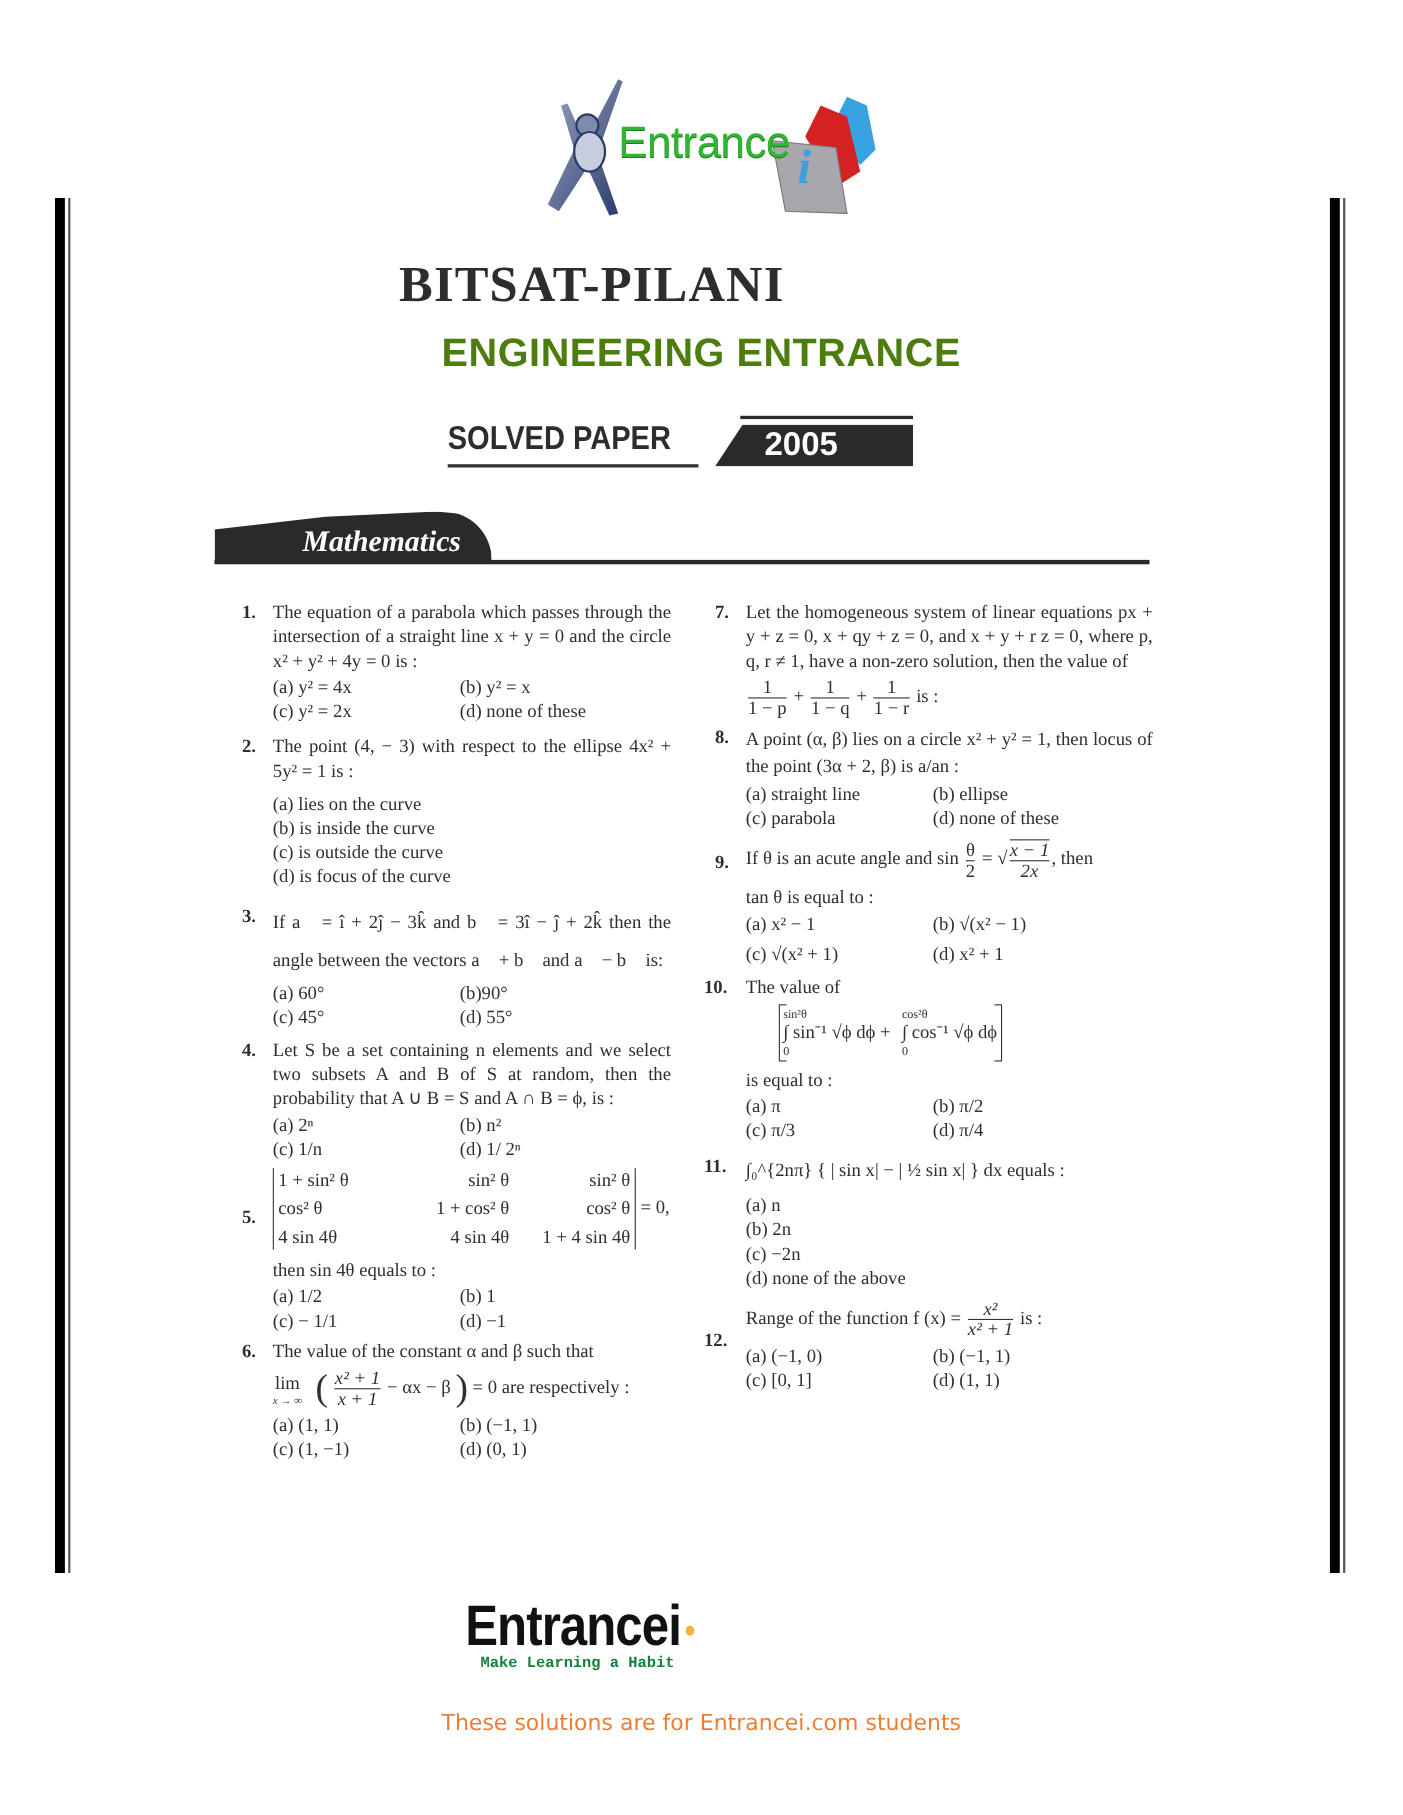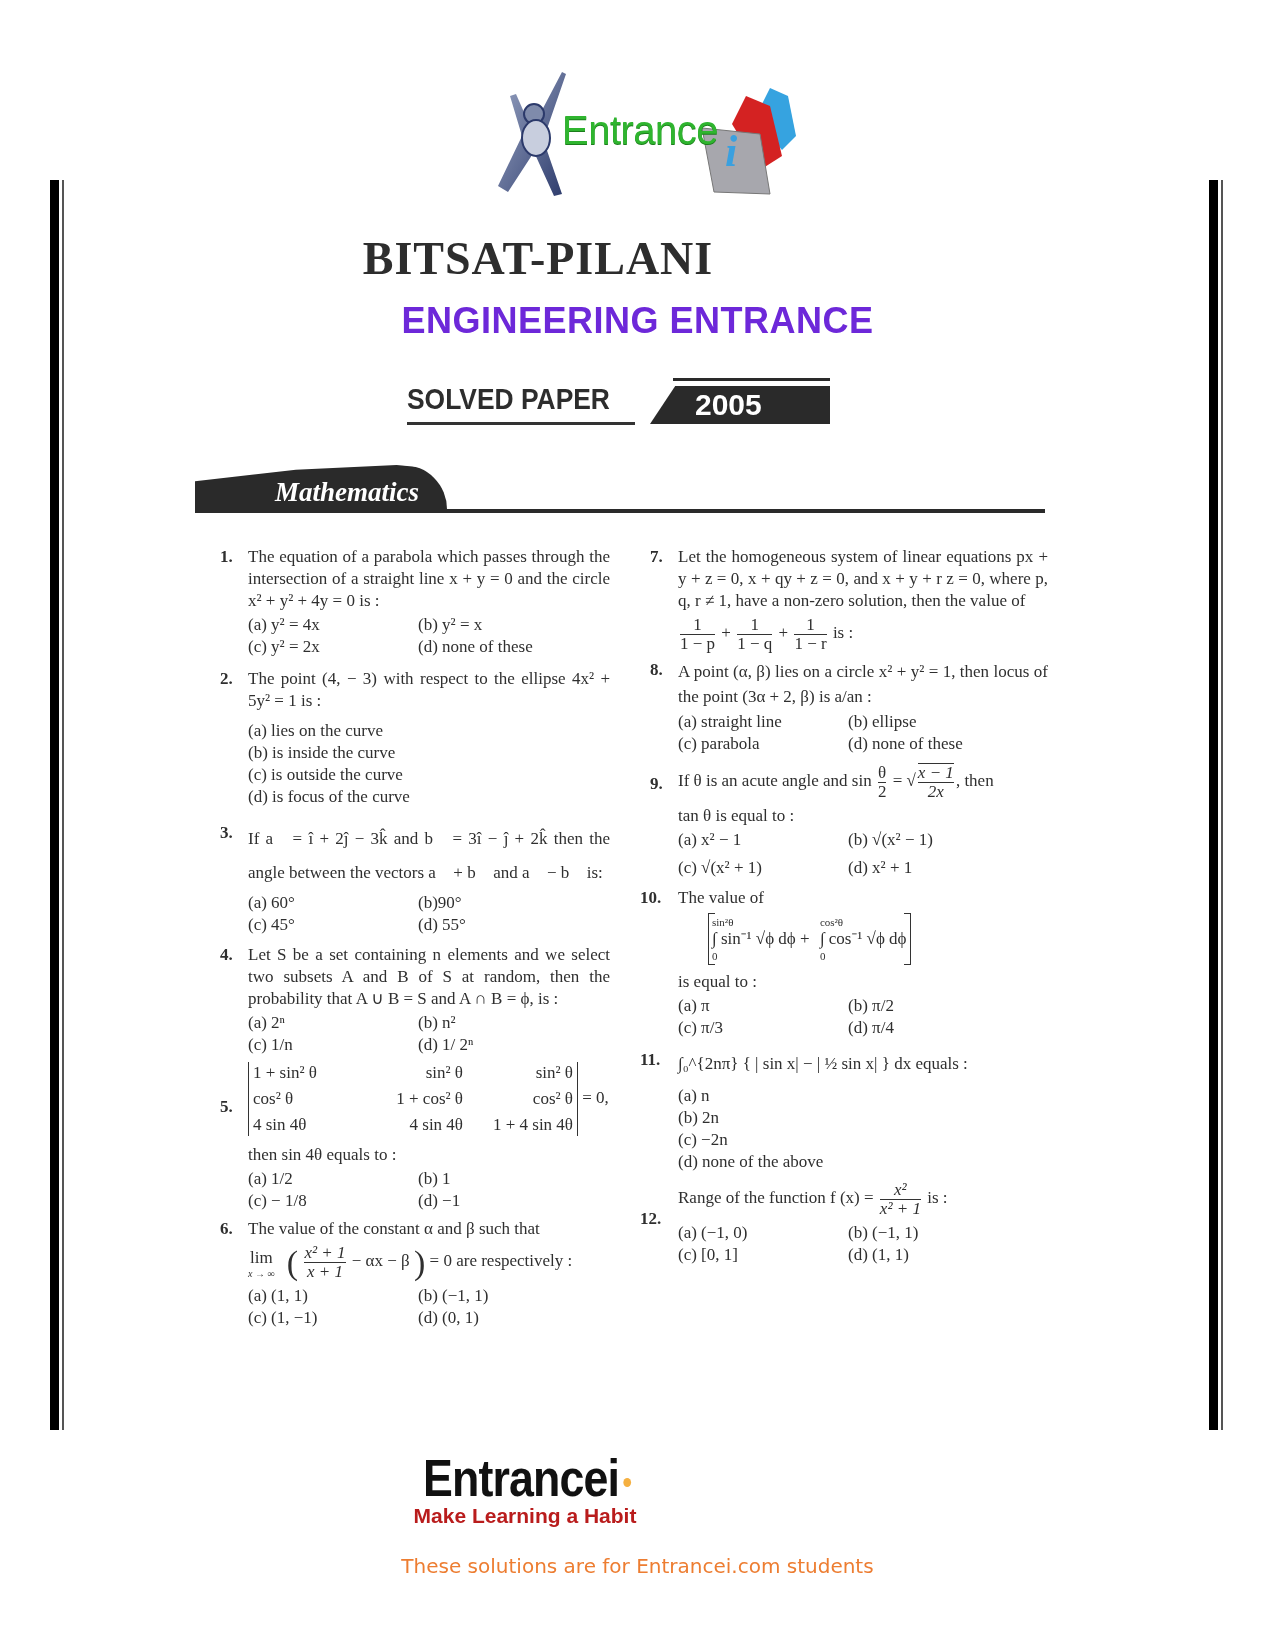--- a/index.html
+++ b/index.html
@@ -14,21 +14,21 @@
 
   
   .logo-top { left: 470px; top: 66px; width: 330px; height: 135px; }
   .logo-word { position: absolute; left: 92px; top: 42px; font-family: "Liberation Sans", sans-serif;
                font-size: 40px; color: #2fb52f; letter-spacing: -0.5px;
                text-shadow: 0 1px 0 #1c7d1c; }
 
   .title-main { left: 0; width: 1076px; top: 232px; text-align: center; font-family: "Liberation Serif", serif;
                 font-weight: bold; font-size: 46px; color: #2d2d2d; letter-spacing: 1px; }
   .title-sub { left: 0; width: 1275px; top: 300px; text-align: center; font-family: "Liberation Sans", sans-serif;
-               font-weight: bold; font-size: 36px; color: #6d28d9; letter-spacing: 0.5px; }
+               font-weight: bold; font-size: 36px; color: #4d7c0f; letter-spacing: 0.5px; }
 
   .solved-wrap { left: 405px; top: 378px; width: 430px; height: 50px; }
   .solved-label { position: absolute; left: 2px; top: 4px; font-family: "Liberation Sans", sans-serif; font-weight: bold;
                   font-size: 30px; color: #2d2d2d; transform: scaleX(0.88); transform-origin: left; }
   .solved-underline { position: absolute; left: 2px; top: 44px; width: 228px; height: 3px; background: #333; }
   .year-box { position: absolute; left: 245px; top: 8px; width: 180px; height: 38px; background: #2a2a2a;
               clip-path: polygon(14% 0, 100% 0, 100% 100%, 0 100%); }
   .year-topline { position: absolute; left: 268px; top: 0; width: 157px; height: 3px; background: #2a2a2a; }
   .year-text { position: absolute; left: 290px; top: 10px; font-family: "Liberation Sans", sans-serif; font-weight: bold;
                font-size: 30px; color: #fff; }
@@ -63,21 +63,21 @@
   .integral-box { display: inline-block; border-left: 1.5px solid #333; border-right: 1.5px solid #333; border-top: 1.5px solid #333;
                   border-bottom: 1.5px solid #333; padding: 2px 3px; margin-left: 30px; position: relative; }
   .integral-box::before { content:""; position:absolute; left:6px; right:6px; top:-2px; height:4px; background:#fff; }
   .integral-box::after { content:""; position:absolute; left:6px; right:6px; bottom:-2px; height:4px; background:#fff; }
 
   .footer-logo { left: 0; width: 1042px; top: 1448px; text-align: center; }
   .footer-brand { font-family: "Liberation Sans", sans-serif; font-weight: bold; font-size: 52px; color: #111;
                   letter-spacing: -1px; display: inline-block; position: relative; transform: scaleX(0.86); }
   .footer-dot { display: inline-block; width: 9px; height: 9px; border-radius: 50%; background: #f5b041;
                 position: absolute; right: -14px; top: 30px; }
-  .footer-tagline { font-family: Liberation Sans, sans-serif; font-weight: bold; font-size: 21px; color: #b91c1c;
+  .footer-tagline { font-family: Liberation Mono, monospace; font-weight: bold; font-size: 14px; color: #15803d;
                     margin-top: -4px; margin-left: 8px; }
   .footer-note { left: 0; width: 1275px; top: 1554px; text-align: center; font-family: "DejaVu Sans", sans-serif;
                  font-size: 20px; color: #ed7d31; }
 </style>
 </head>
 <body>
 
 <div class="side-bar left"></div>
 <div class="side-bar right"></div>
 
@@ -177,21 +177,21 @@
         <span>4 sin 4θ</span>
         <span>4 sin 4θ</span>
         <span>1 + 4 sin 4θ</span>
       </span>
       <span>= 0,</span>
     </div>
     <div class="text" style="margin-top:8px">then sin 4θ equals to :</div>
     <div class="opts">
       <span class="opt">(a) 1/2</span>
       <span class="opt">(b) 1</span>
-      <span class="opt">(c) − 1/8</span>
+      <span class="opt">(c) − 1/1</span>
       <span class="opt">(d) −1</span>
     </div>
   </div>
 
   <div class="q" style="margin-top:6px">
     <span class="num">6.</span>
     <div class="text">The value of the constant α and β such that</div>
     <div class="expr">
       <span style="display:inline-block;text-align:center;vertical-align:middle;margin-right:8px">
         <span style="display:block">lim</span>

